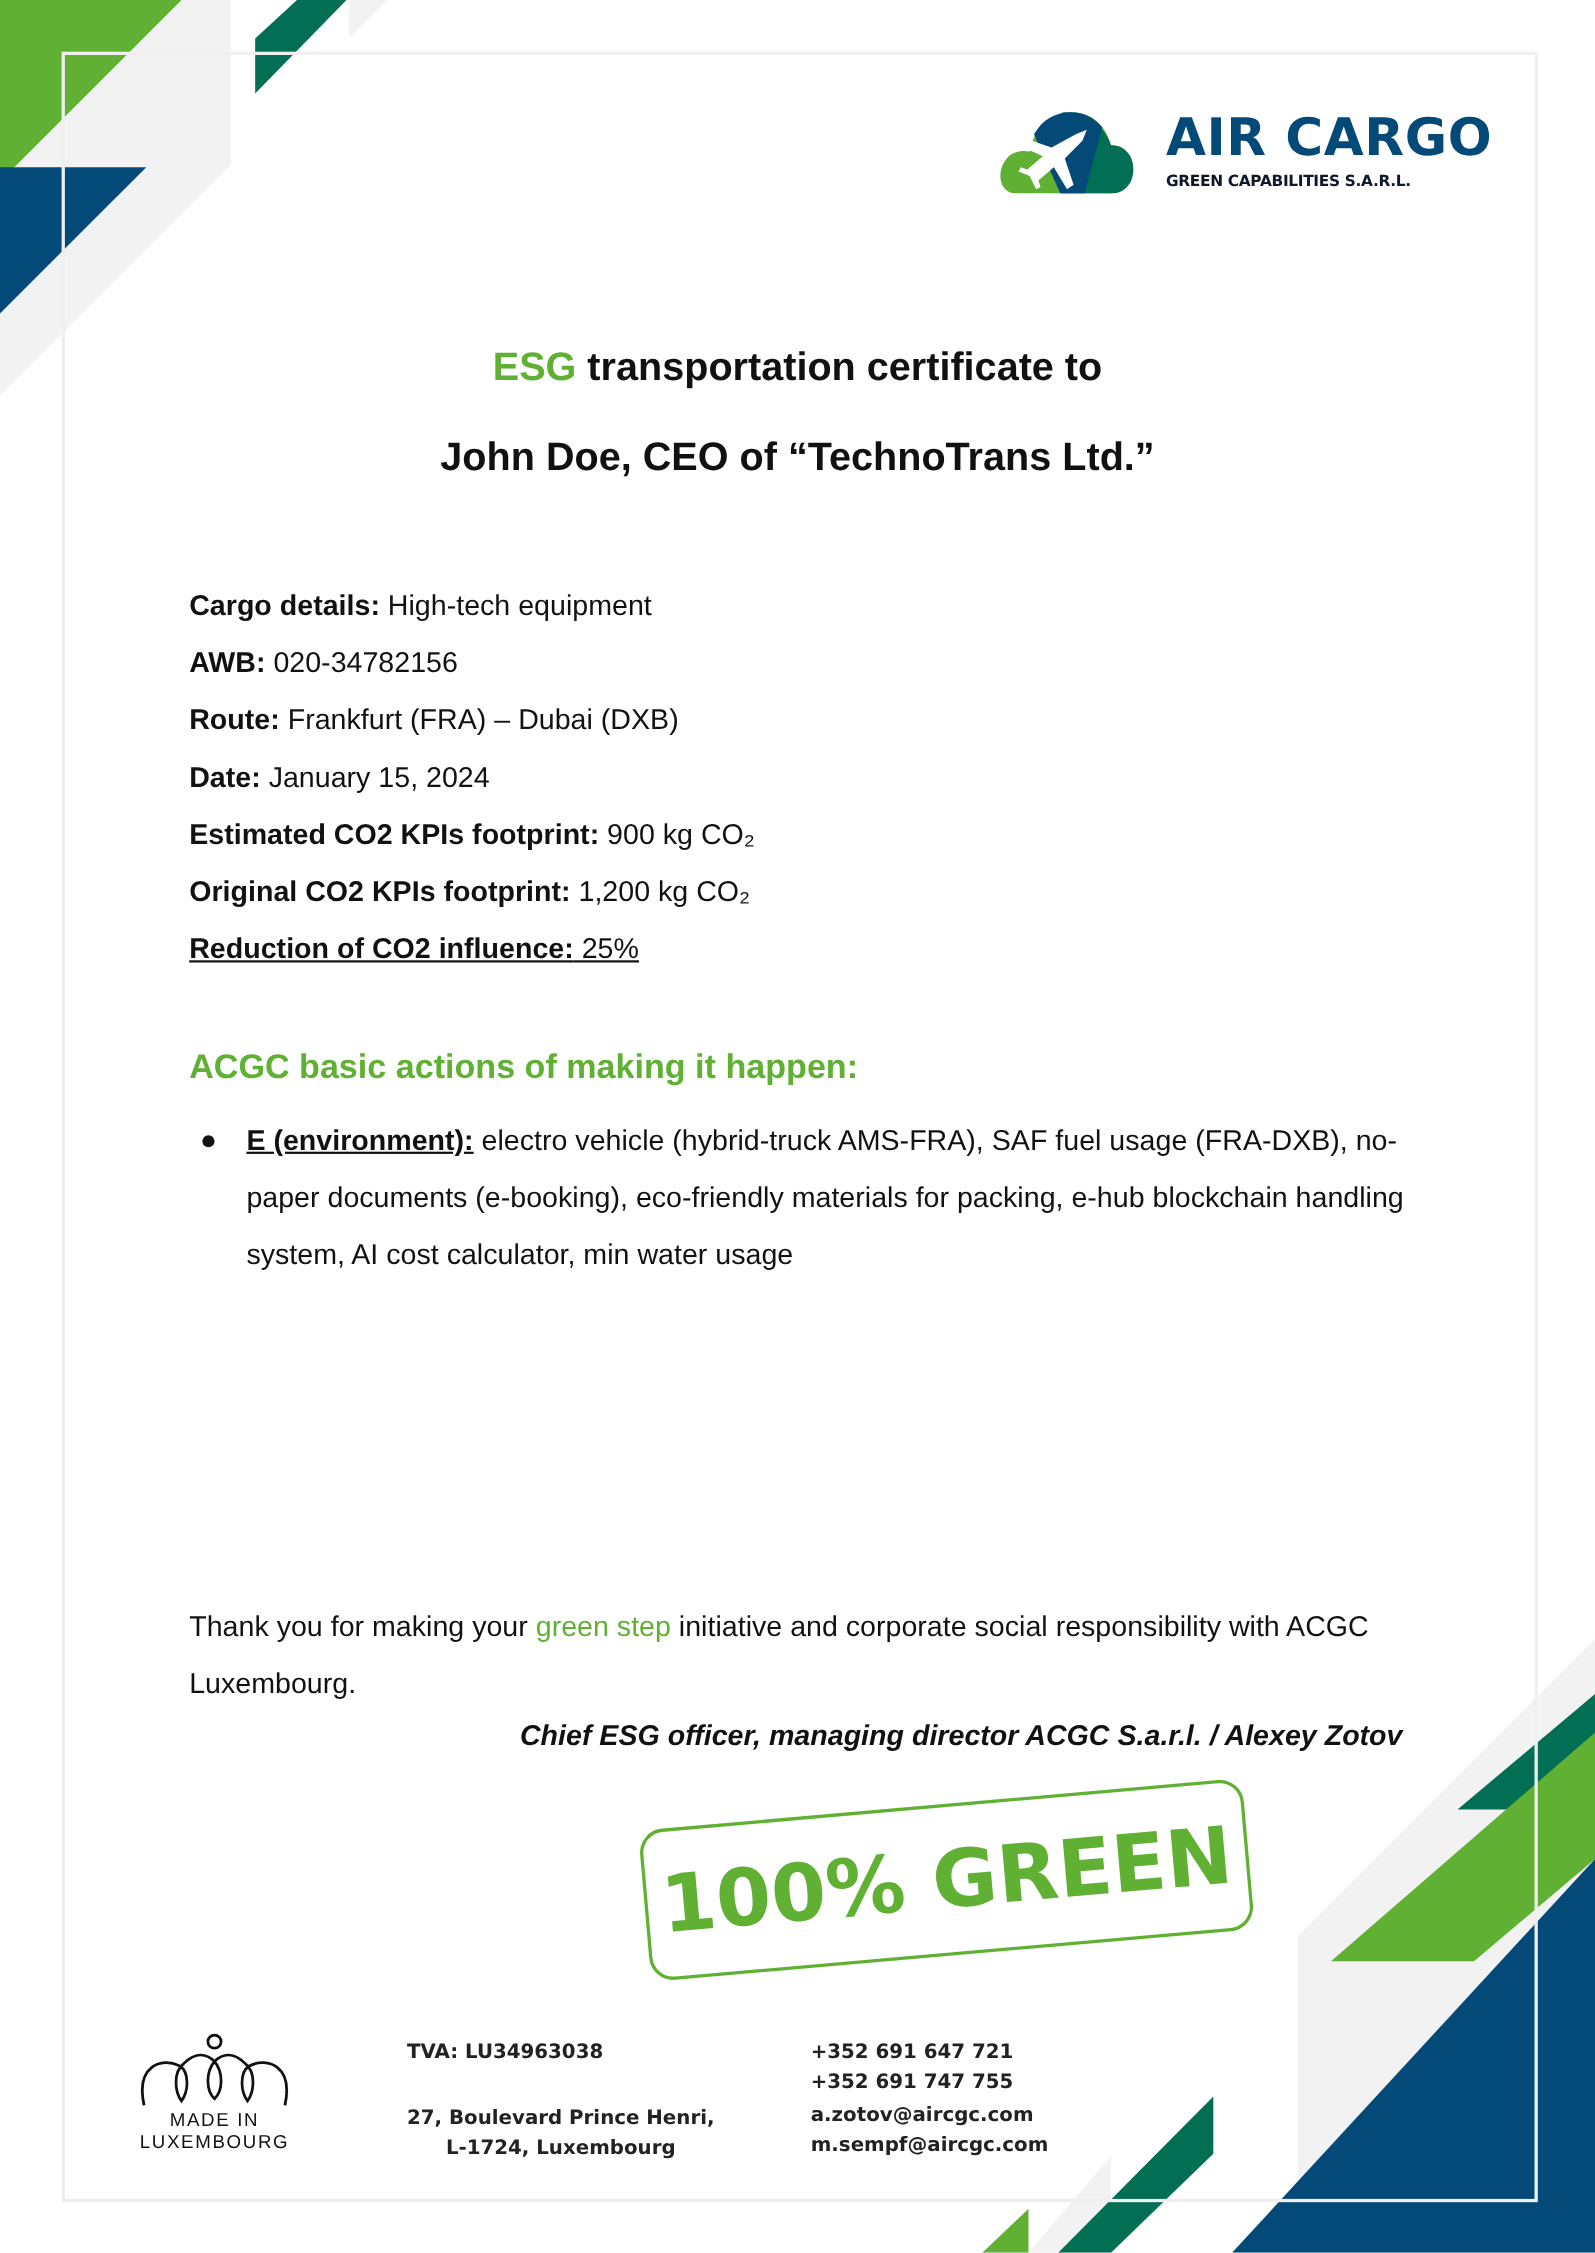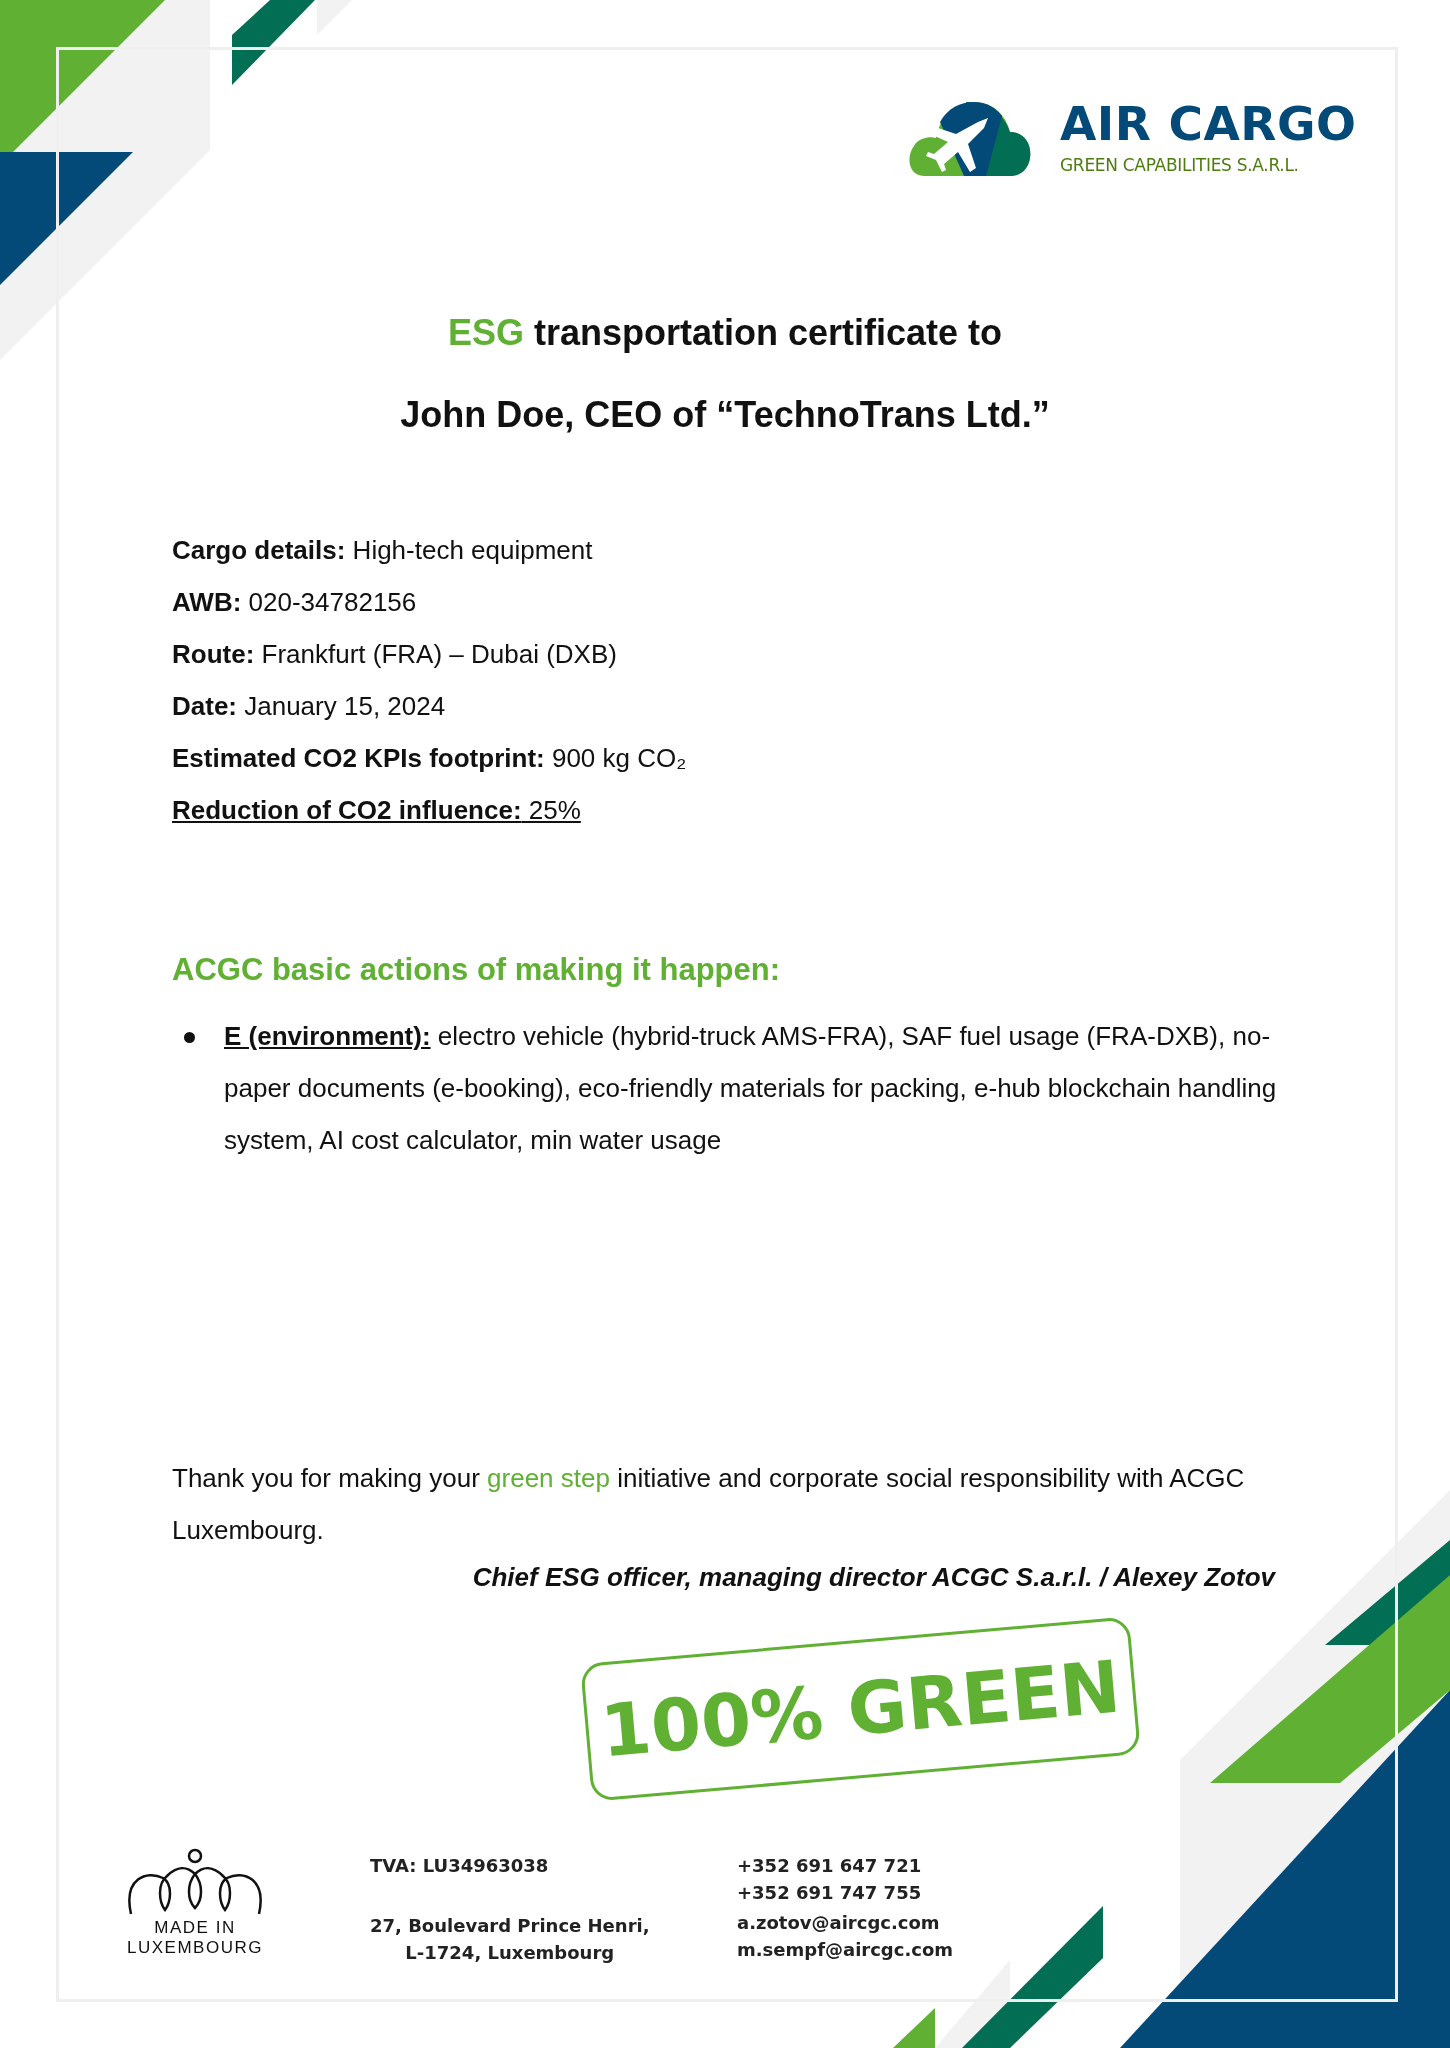--- a/index.html
+++ b/index.html
@@ -9,21 +9,21 @@
     }
     .deco { position:absolute; left:0; top:0; pointer-events:none; }
     .frame {
       position:absolute; left:56px; top:47px; width:1342px; height:1955px;
       border:3px solid #efefef; box-sizing:border-box;
     }
     .logo { position:absolute; left:906px; top:98px; display:flex; align-items:center; }
     .logo svg { width:126px; height:78px; }
     .logo-text { margin-left:28px; }
     .logo-title { font-family:"DejaVu Sans", sans-serif; font-weight:bold; font-size:47px; color:#044a78; letter-spacing:0.5px; line-height:50px; }
-    .logo-sub { font-family:"DejaVu Sans", sans-serif; font-weight:normal; font-size:17px; color:#4d7c0f; margin-top:6px; letter-spacing:-0.3px; }
+    .logo-sub { font-family:"DejaVu Sans", sans-serif; font-weight:bold; font-size:14px; color:#0f172a; margin-top:6px; letter-spacing:-0.3px; }
     .title { position:absolute; left:0; width:1450px; text-align:center; font-weight:bold; font-size:36px; color:#111; }
     .title .accent { color:#5fb033; }
     .details { position:absolute; left:172px; top:530px; font-size:26px; }
     .details .row { height:52px; line-height:40px; white-space:nowrap; }
     .details b { font-weight:bold; }
     .details .u { text-decoration:underline; }
     .actions-h { position:absolute; left:172px; top:952px; font-size:31px; font-weight:bold; color:#5fb033; }
     .bullets { position:absolute; left:172px; top:1010px; width:1130px; font-size:26px; }
     .bullet { position:relative; padding-left:52px; line-height:52px; }
     .bullet .dot { position:absolute; left:12px; top:22px; width:11px; height:11px; border-radius:50%; background:#111; }
@@ -82,20 +82,21 @@
   <span class="accent">ESG</span><span> transportation certificate to</span>
 </div>
 <div class="title" style="top:394px;">John Doe, CEO of “TechnoTrans Ltd.”</div>
 
 <div class="details">
   <div class="row"><b>Cargo details:</b><span> High-tech equipment</span></div>
   <div class="row"><b>AWB:</b><span> 020-34782156</span></div>
   <div class="row"><b>Route:</b><span> Frankfurt (FRA) – Dubai (DXB)</span></div>
   <div class="row"><b>Date:</b><span> January 15, 2024</span></div>
   <div class="row"><b>Estimated CO2 KPIs footprint:</b><span> 900 kg CO₂</span></div>
+  <div class="row"><b>Original CO2 KPIs footprint:</b><span> 1,200 kg CO₂</span></div>
   <div class="row u"><b>Reduction of CO2 influence:</b><span> 25%</span></div>
 </div>
 
 <div class="actions-h">ACGC basic actions of making it happen:</div>
 <div class="bullets">
   <div class="bullet">
     <span class="dot"></span>
     <b>E (environment):</b><span> electro vehicle (hybrid-truck AMS-FRA), SAF fuel usage (FRA-DXB), no-paper documents (e-booking), eco-friendly materials for packing, e-hub blockchain handling system, AI cost calculator, min water usage</span>
   </div>
 </div>

